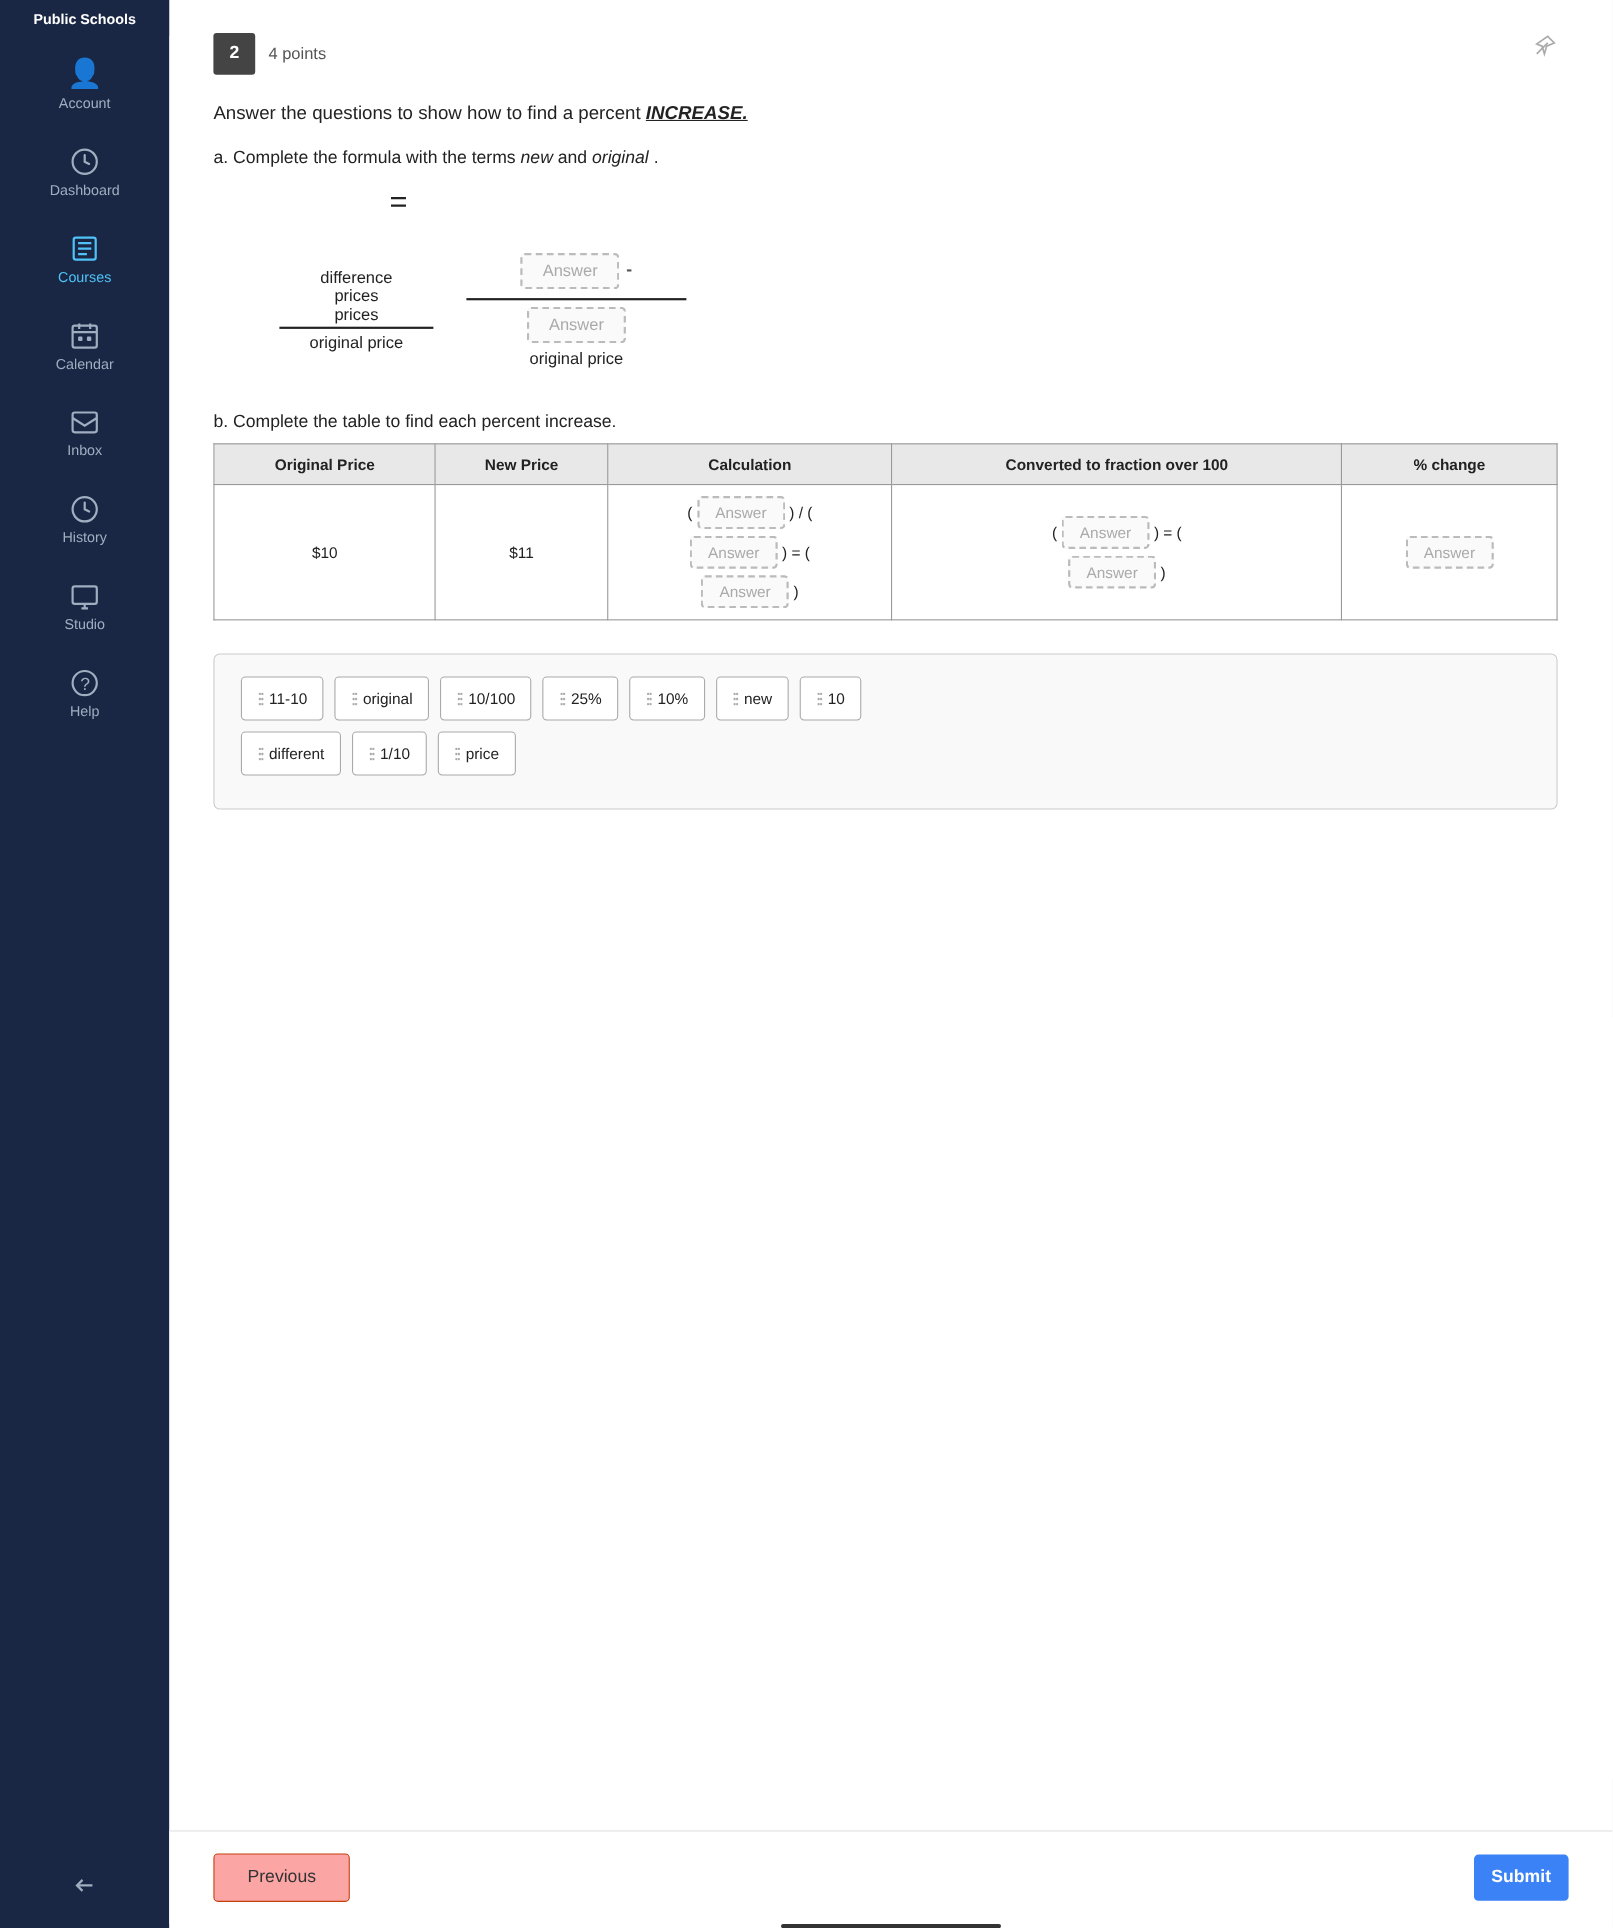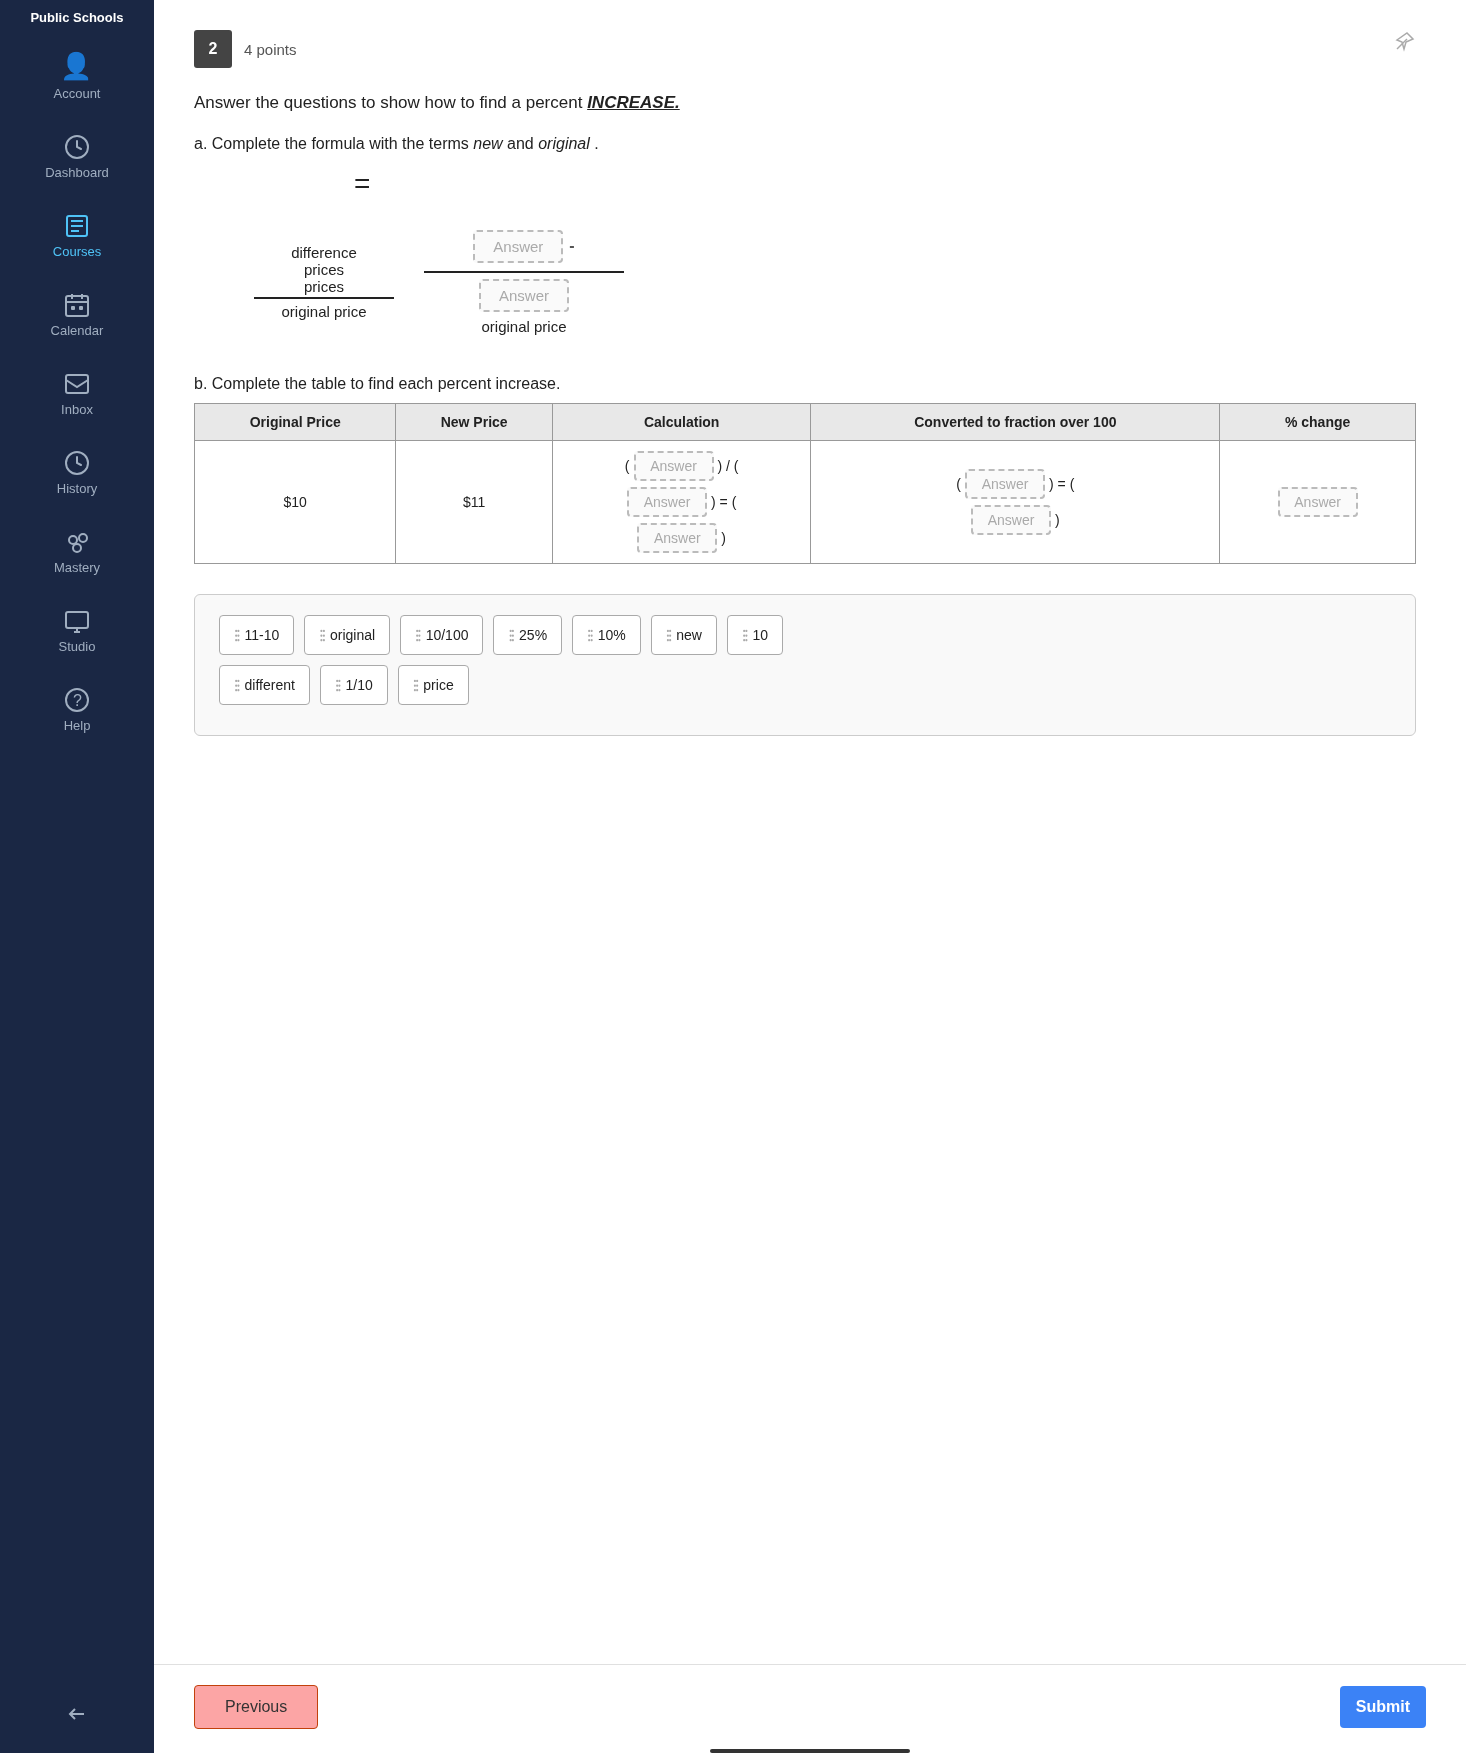--- a/index.html
+++ b/index.html
@@ -422,30 +422,20 @@
     <span class="item-label">Inbox</span>
   </div>
   <div class="sidebar-item">
     <div class="icon-wrap">
       <svg width="28" height="28" viewBox="0 0 28 28" fill="none">
           <circle cx="14" cy="14" r="11" stroke="#a0aec0" stroke-width="2"></circle>
           <path d="M14 8v6l4 2" stroke="#a0aec0" stroke-width="2" stroke-linecap="round"></path>
         </svg>
     </div>
     <span class="item-label">History</span>
-  </div>
-  <div class="sidebar-item">
-    <div class="icon-wrap">
-      <svg width="28" height="28" viewBox="0 0 28 28" fill="none">
-          <circle cx="10" cy="12" r="4" stroke="#a0aec0" stroke-width="2"></circle>
-          <circle cx="20" cy="10" r="4" stroke="#a0aec0" stroke-width="2"></circle>
-          <circle cx="14" cy="20" r="4" stroke="#a0aec0" stroke-width="2"></circle>
-        </svg>
-    </div>
-    <span class="item-label">Mastery</span>
   </div>
   <div class="sidebar-item">
     <div class="icon-wrap">
       <svg width="28" height="28" viewBox="0 0 28 28" fill="none">
           <rect x="3" y="5" width="22" height="16" rx="2" stroke="#a0aec0" stroke-width="2"></rect>
           <line x1="11" y1="25" x2="17" y2="25" stroke="#a0aec0" stroke-width="2"></line>
           <line x1="14" y1="21" x2="14" y2="25" stroke="#a0aec0" stroke-width="2"></line>
         </svg>
     </div>
     <span class="item-label">Studio</span>

